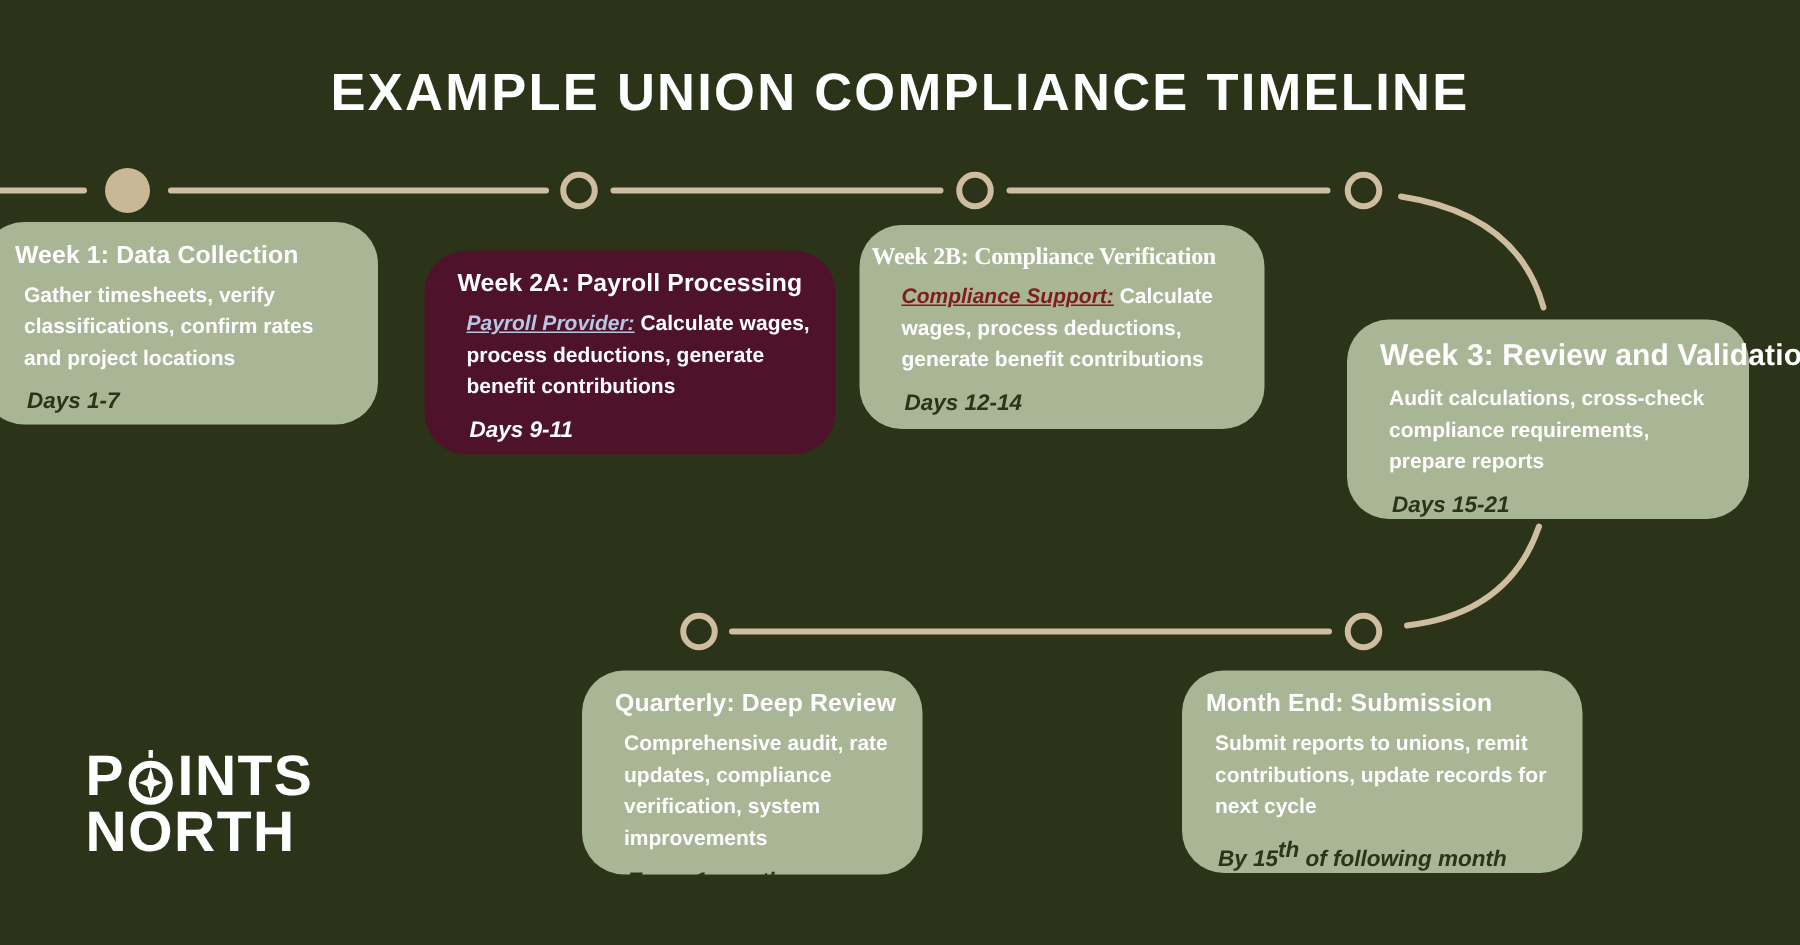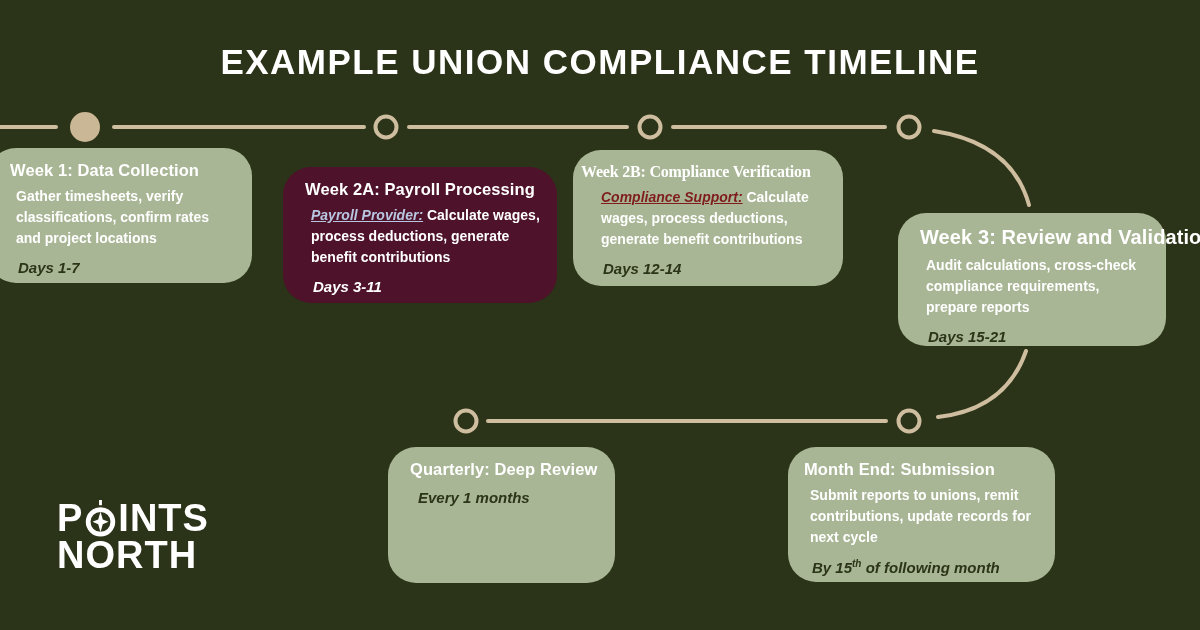--- a/index.html
+++ b/index.html
@@ -43,21 +43,21 @@
   #card-week1{left:-12px; top:148px; width:264px; height:135px;}
   #card-week2a{left:283px; top:147px; width:274px; height:136px;margin-top:20px;}
   #card-week2b{left:573px; top:150px; width:270px; height:136px;}
   #card-week2b .card-title{margin-left:-14px; font-size:16px; letter-spacing:-0.2px;font-family:Liberation Serif, serif;}
   #card-week3{left:898px; top:213px; width:268px; height:133px;}
   #card-week3 .card-title{font-size:20px;}
   #card-quarterly{left:388px; top:447px; width:227px; height:136px;}
   #card-monthend{left:788px; top:447px; width:267px; height:135px;padding-left:16px;}
   .card-body{max-width:238px;}
   #card-week1 .card-body{max-width:200px;}
-  sup{font-size:10px;}
+  sup{font-size:15px;}
   
   .logo{
     position:absolute; left:57px; top:500px; z-index:2;
     color:#ffffff; font-weight:700; font-size:38px; letter-spacing:1px;
     line-height:37px;
   }
   .logo-line{display:flex; align-items:center; height:37px;}
   .logo-compass{margin:0 1px;}
 </style>
 </head>
@@ -89,37 +89,38 @@
 
   <div class="card sage" id="card-week1">
     <div class="card-title">Week 1: Data Collection</div>
     <p class="card-body">Gather timesheets, verify classifications, confirm rates and project locations</p>
     <div class="card-footer">Days 1-7</div>
   </div>
 
   <div class="card maroon" id="card-week2a">
     <div class="card-title">Week 2A: Payroll Processing</div>
     <p class="card-body"><span class="lead">Payroll Provider:</span> <span>Calculate wages, process deductions, generate benefit contributions</span></p>
-    <div class="card-footer">Days 3-11</div>
+    <div class="card-footer">Days 9-11</div>
   </div>
 
   <div class="card sage" id="card-week2b">
     <div class="card-title">Week 2B: Compliance Verification</div>
     <p class="card-body"><span class="lead">Compliance Support:</span> <span>Calculate wages, process deductions, generate benefit contributions</span></p>
     <div class="card-footer">Days 12-14</div>
   </div>
 
   <div class="card sage" id="card-week3">
     <div class="card-title">Week 3: Review and Validation</div>
     <p class="card-body">Audit calculations, cross-check compliance requirements, prepare reports</p>
     <div class="card-footer">Days 15-21</div>
   </div>
 
   <div class="card sage" id="card-quarterly">
     <div class="card-title">Quarterly: Deep Review</div>
+    <p class="card-body">Comprehensive audit, rate updates, compliance verification, system improvements</p>
     <div class="card-footer">Every 1 months</div>
   </div>
 
   <div class="card sage" id="card-monthend">
     <div class="card-title">Month End: Submission</div>
     <p class="card-body">Submit reports to unions, remit contributions, update records for next cycle</p>
     <div class="card-footer"><span>By 15</span><sup>th</sup> <span>of following month</span></div>
   </div>
 
   <div class="logo">

